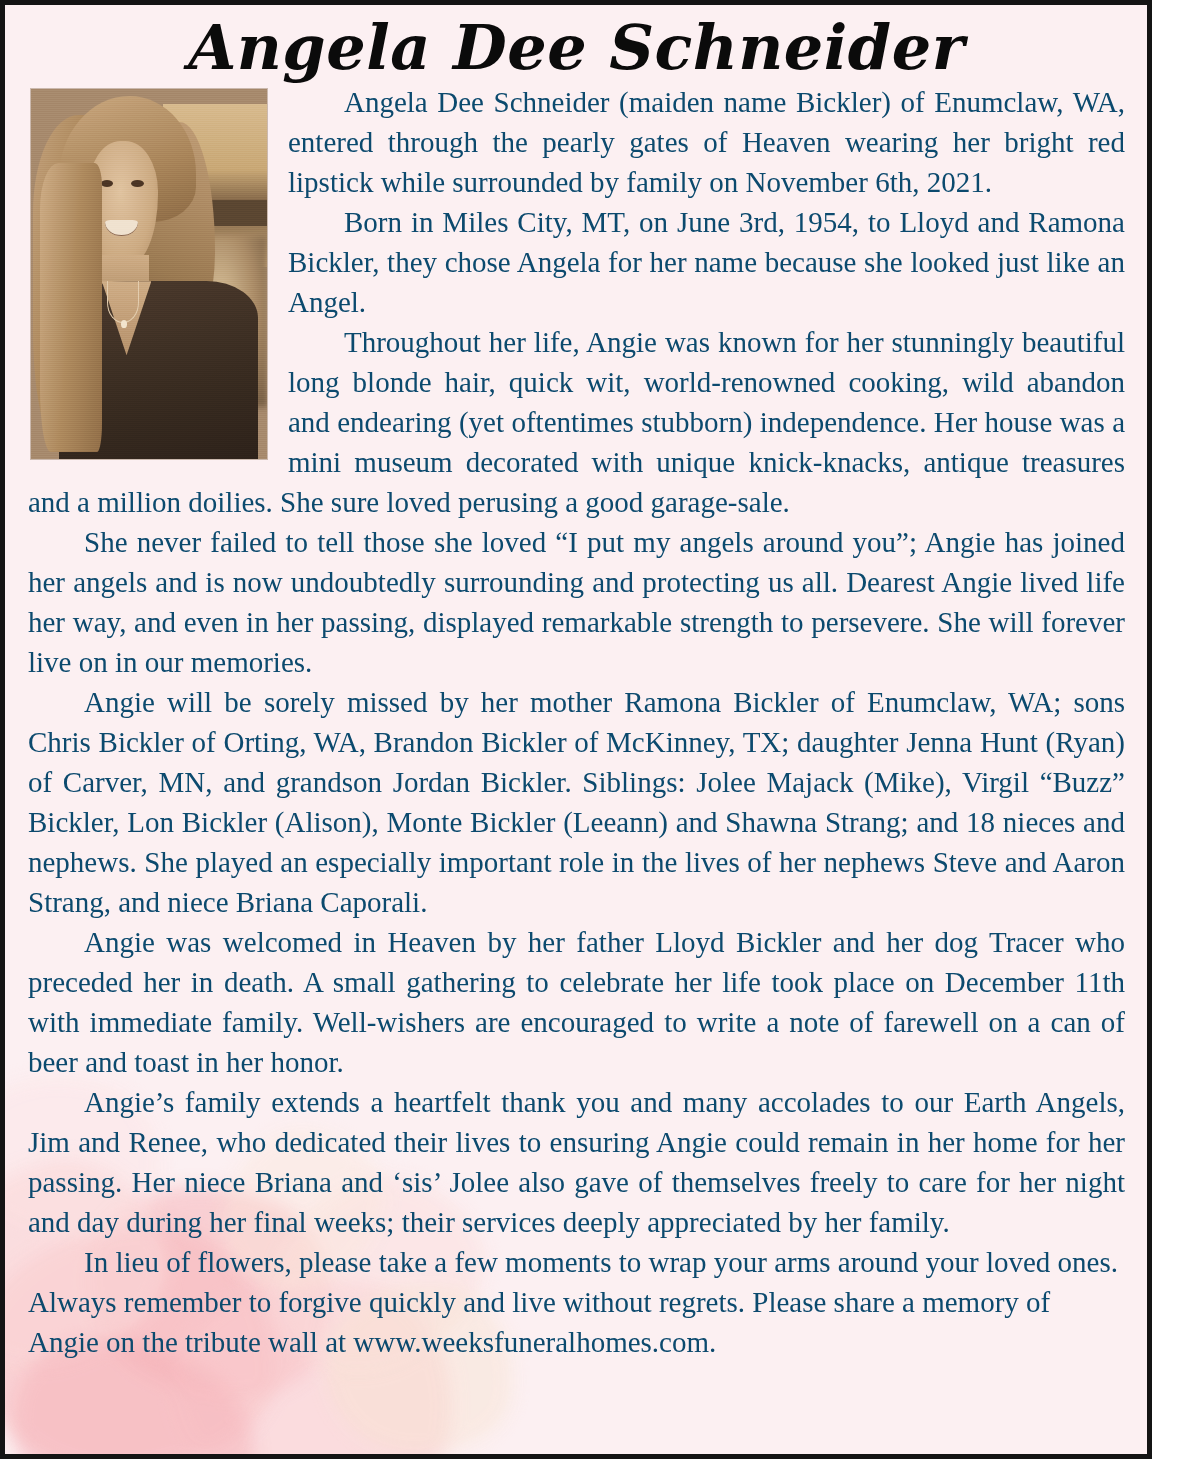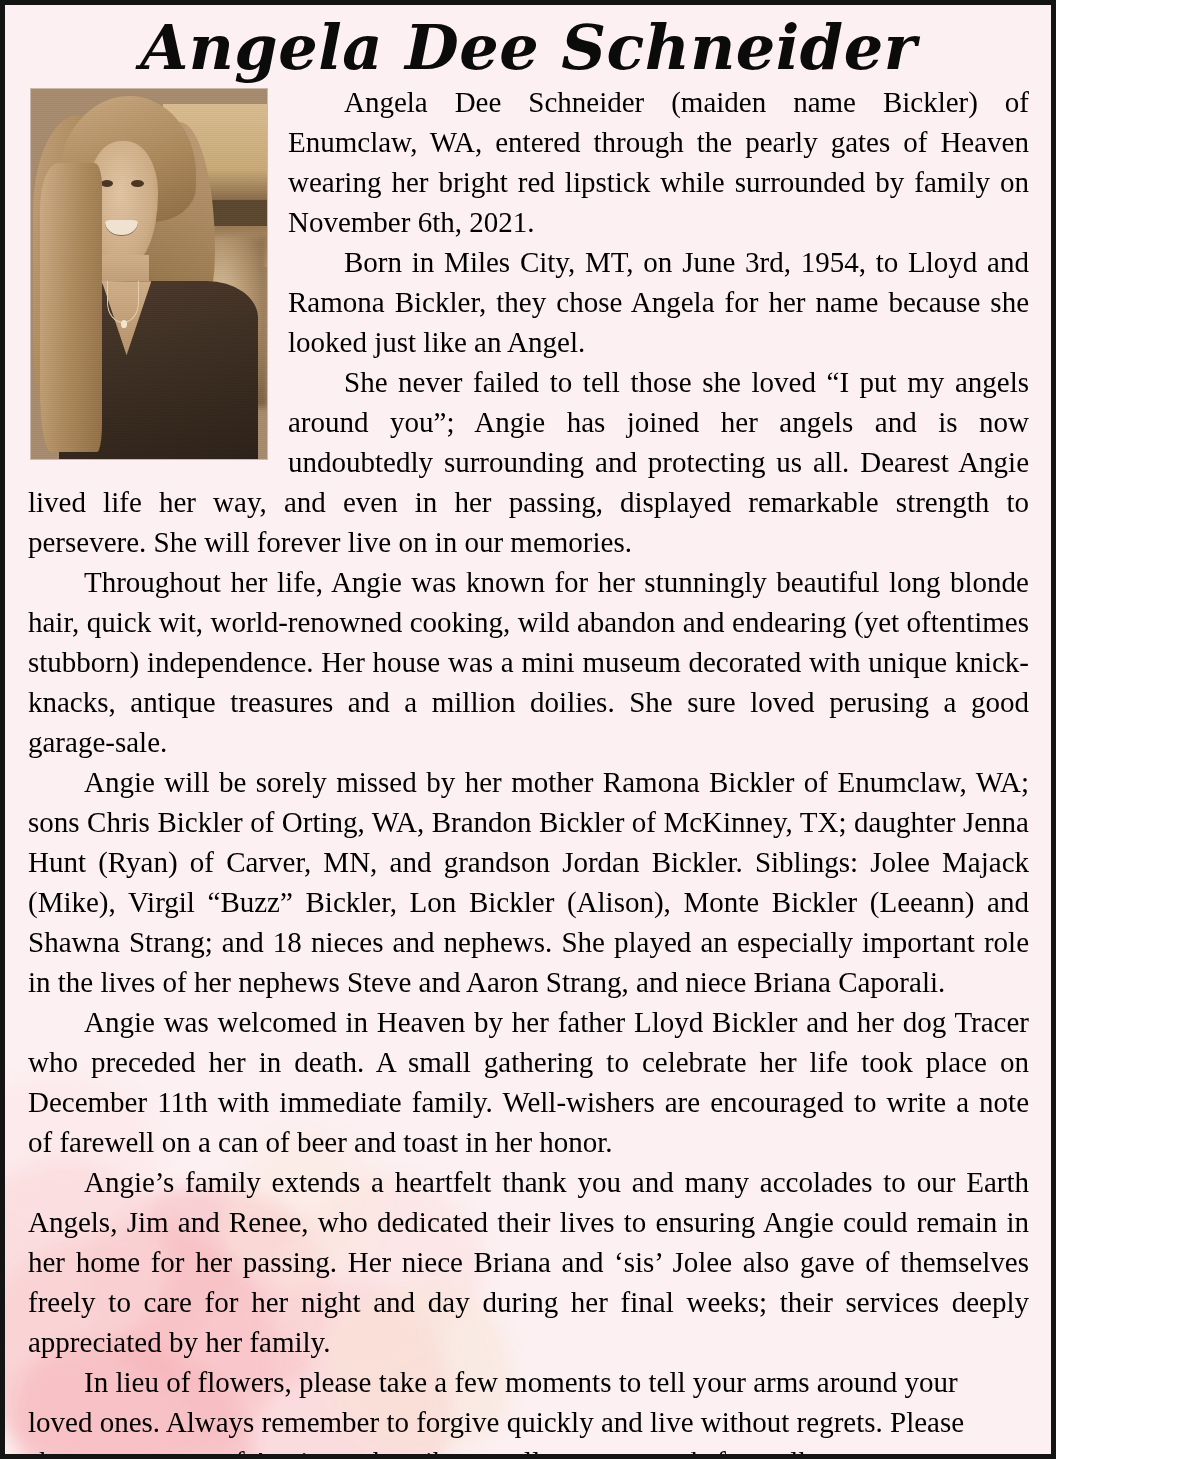--- a/index.html
+++ b/index.html
@@ -3,21 +3,21 @@
 <meta charset="utf-8">
 <style>
   html, body {
     margin: 0;
     padding: 0;
     background: #ffffff;
   }
 
   .obituary-page {
     position: relative;
-    width: 1056px;
+    width: 1152px;
     height: 1459px;
     box-sizing: border-box;
     background: #fcf0f2;
     border: 5px solid #141414;
     overflow: hidden;
     font-family: "Liberation Serif", "DejaVu Serif", serif;
   }
 
   
   .watermark {
@@ -162,21 +162,21 @@
   .portrait .grain {
     position: absolute; inset: 0;
     background-image:
       repeating-linear-gradient(0deg, rgba(255,255,255,.035) 0 1px, rgba(0,0,0,.035) 1px 2px);
     mix-blend-mode: overlay;
   }
 
   .body-text {
     font-size: 29px;
     line-height: 40px;
-    color: #000000;
+    color: #0c4a6e;
     text-align: justify;
     text-justify: inter-word;
     hyphens: none;
   }
   .body-text p {
     margin: 0;
     text-indent: 56px;
   }
   .body-text p:last-child {
     text-align: left;
@@ -220,22 +220,22 @@
       <span class="collar"></span>
       <span class="necklace"></span>
       <span class="pendant"></span>
       <span class="hair-front"></span>
       <span class="grain"></span>
     </div>
 
     <div class="body-text">
       <p>Angela Dee Schneider (maiden name Bickler) of Enumclaw, WA, entered through the pearly gates of Heaven wearing her bright red lipstick while surrounded by family on November 6th, 2021.</p>
       <p>Born in Miles City, MT, on June 3rd, 1954, to Lloyd and Ramona Bickler, they chose Angela for her name because she looked just like an Angel.</p>
+      <p>Throughout her life, Angie was known for her stunningly beautiful long blonde hair, quick wit, world-renowned cooking, wild abandon and endearing (yet oftentimes stubborn) independence. Her house was a mini museum decorated with unique knick-knacks, antique treasures and a million doilies. She sure loved perusing a good garage-sale.</p>
       <p>She never failed to tell those she loved “I put my angels around you”; Angie has joined her angels and is now undoubtedly surrounding and protecting us all. Dearest Angie lived life her way, and even in her passing, displayed remarkable strength to persevere. She will forever live on in our memories.</p>
-      <p>Throughout her life, Angie was known for her stunningly beautiful long blonde hair, quick wit, world-renowned cooking, wild abandon and endearing (yet oftentimes stubborn) independence. Her house was a mini museum decorated with unique knick-knacks, antique treasures and a million doilies. She sure loved perusing a good garage-sale.</p>
       <p>Angie will be sorely missed by her mother Ramona Bickler of Enumclaw, WA; sons Chris Bickler of Orting, WA, Brandon Bickler of McKinney, TX; daughter Jenna Hunt (Ryan) of Carver, MN, and grandson Jordan Bickler. Siblings: Jolee Majack (Mike), Virgil “Buzz” Bickler, Lon Bickler (Alison), Monte Bickler (Leeann) and Shawna Strang; and 18 nieces and nephews. She played an especially important role in the lives of her nephews Steve and Aaron Strang, and niece Briana Caporali.</p>
       <p>Angie was welcomed in Heaven by her father Lloyd Bickler and her dog Tracer who preceded her in death. A small gathering to celebrate her life took place on December 11th with immediate family. Well-wishers are encouraged to write a note of farewell on a can of beer and toast in her honor.</p>
       <p>Angie’s family extends a heartfelt thank you and many accolades to our Earth Angels, Jim and Renee, who dedicated their lives to ensuring Angie could remain in her home for her passing. Her niece Briana and ‘sis’ Jolee also gave of themselves freely to care for her night and day during her final weeks; their services deeply appreciated by her family.</p>
-      <p>In lieu of flowers, please take a few moments to tell your arms around your loved ones. Always remember to forgive quickly and live without regrets. Please share a memory of Angie on the tribute wall at www.weeksfuneralhomes.com.</p>
+      <p>In lieu of flowers, please take a few moments to wrap your arms around your loved ones. Always remember to forgive quickly and live without regrets. Please share a memory of Angie on the tribute wall at www.weeksfuneralhomes.com.</p>
     </div>
 
   </div>
 </div>
 
 </body></html>

